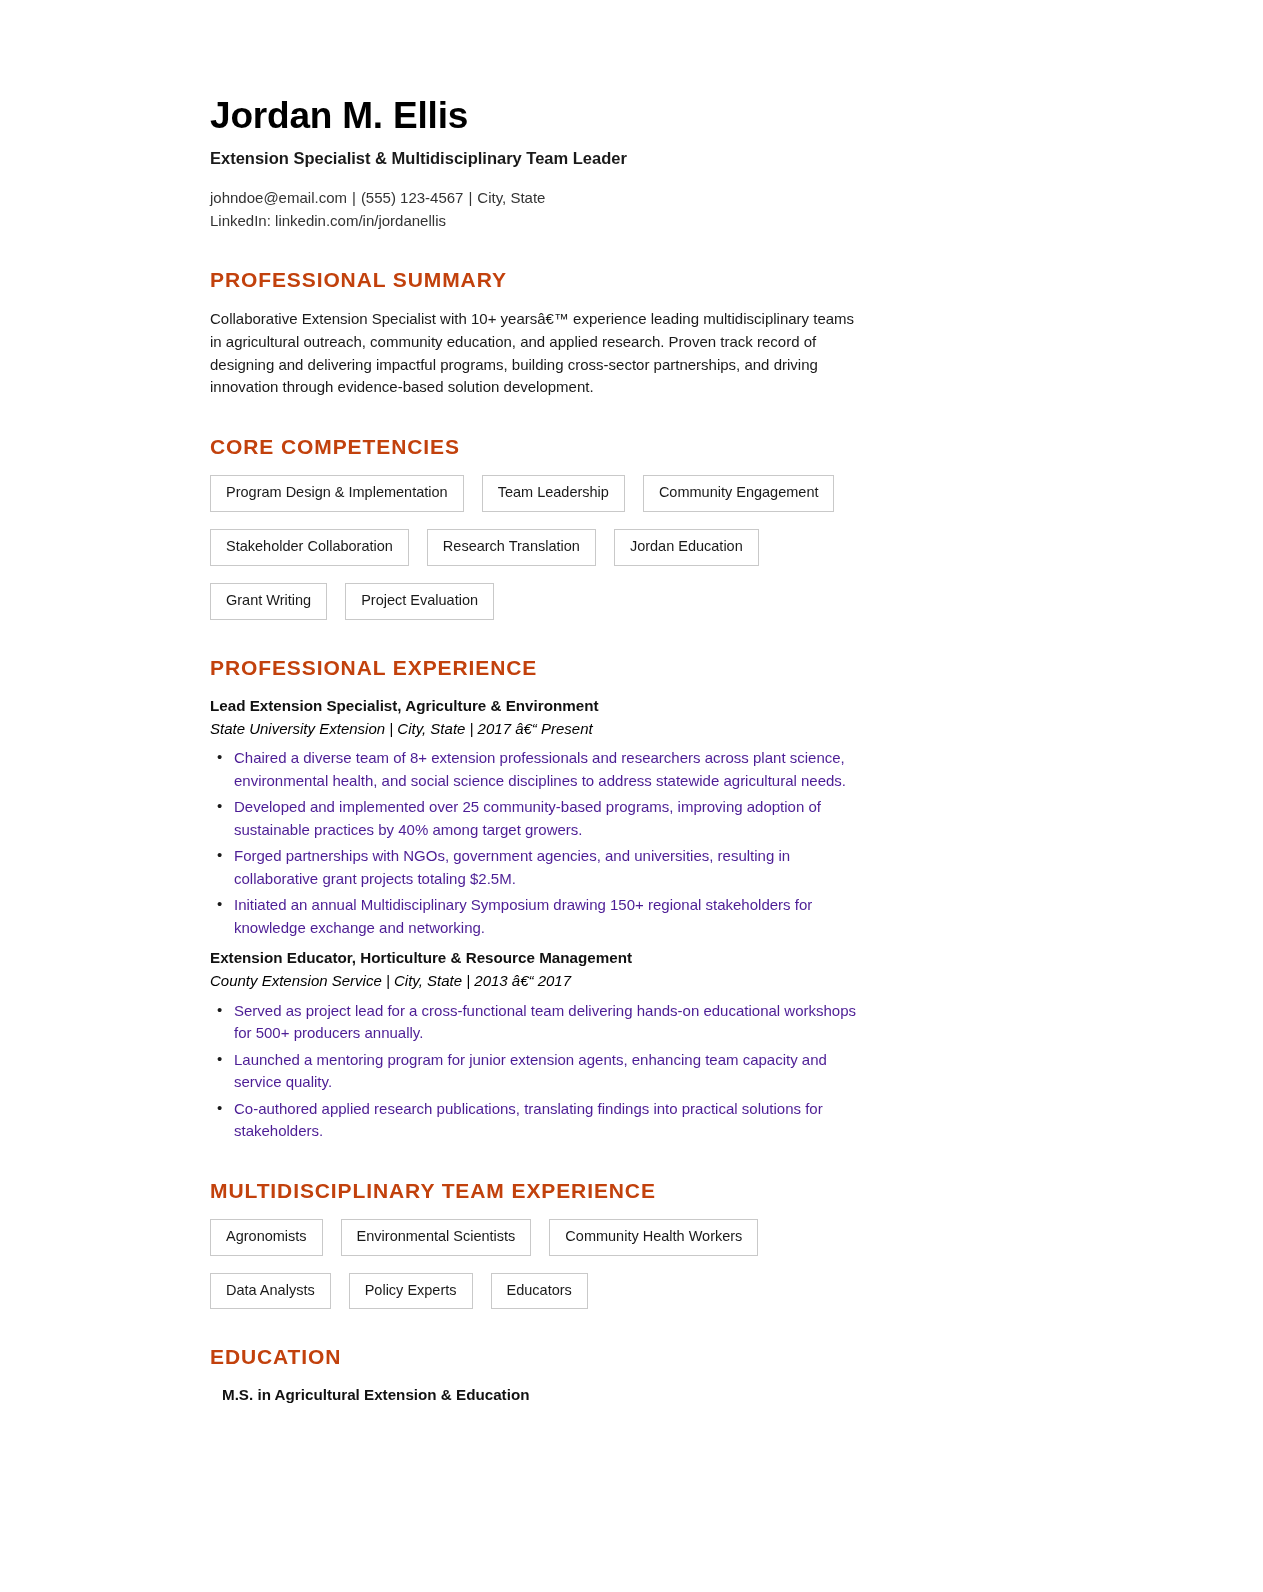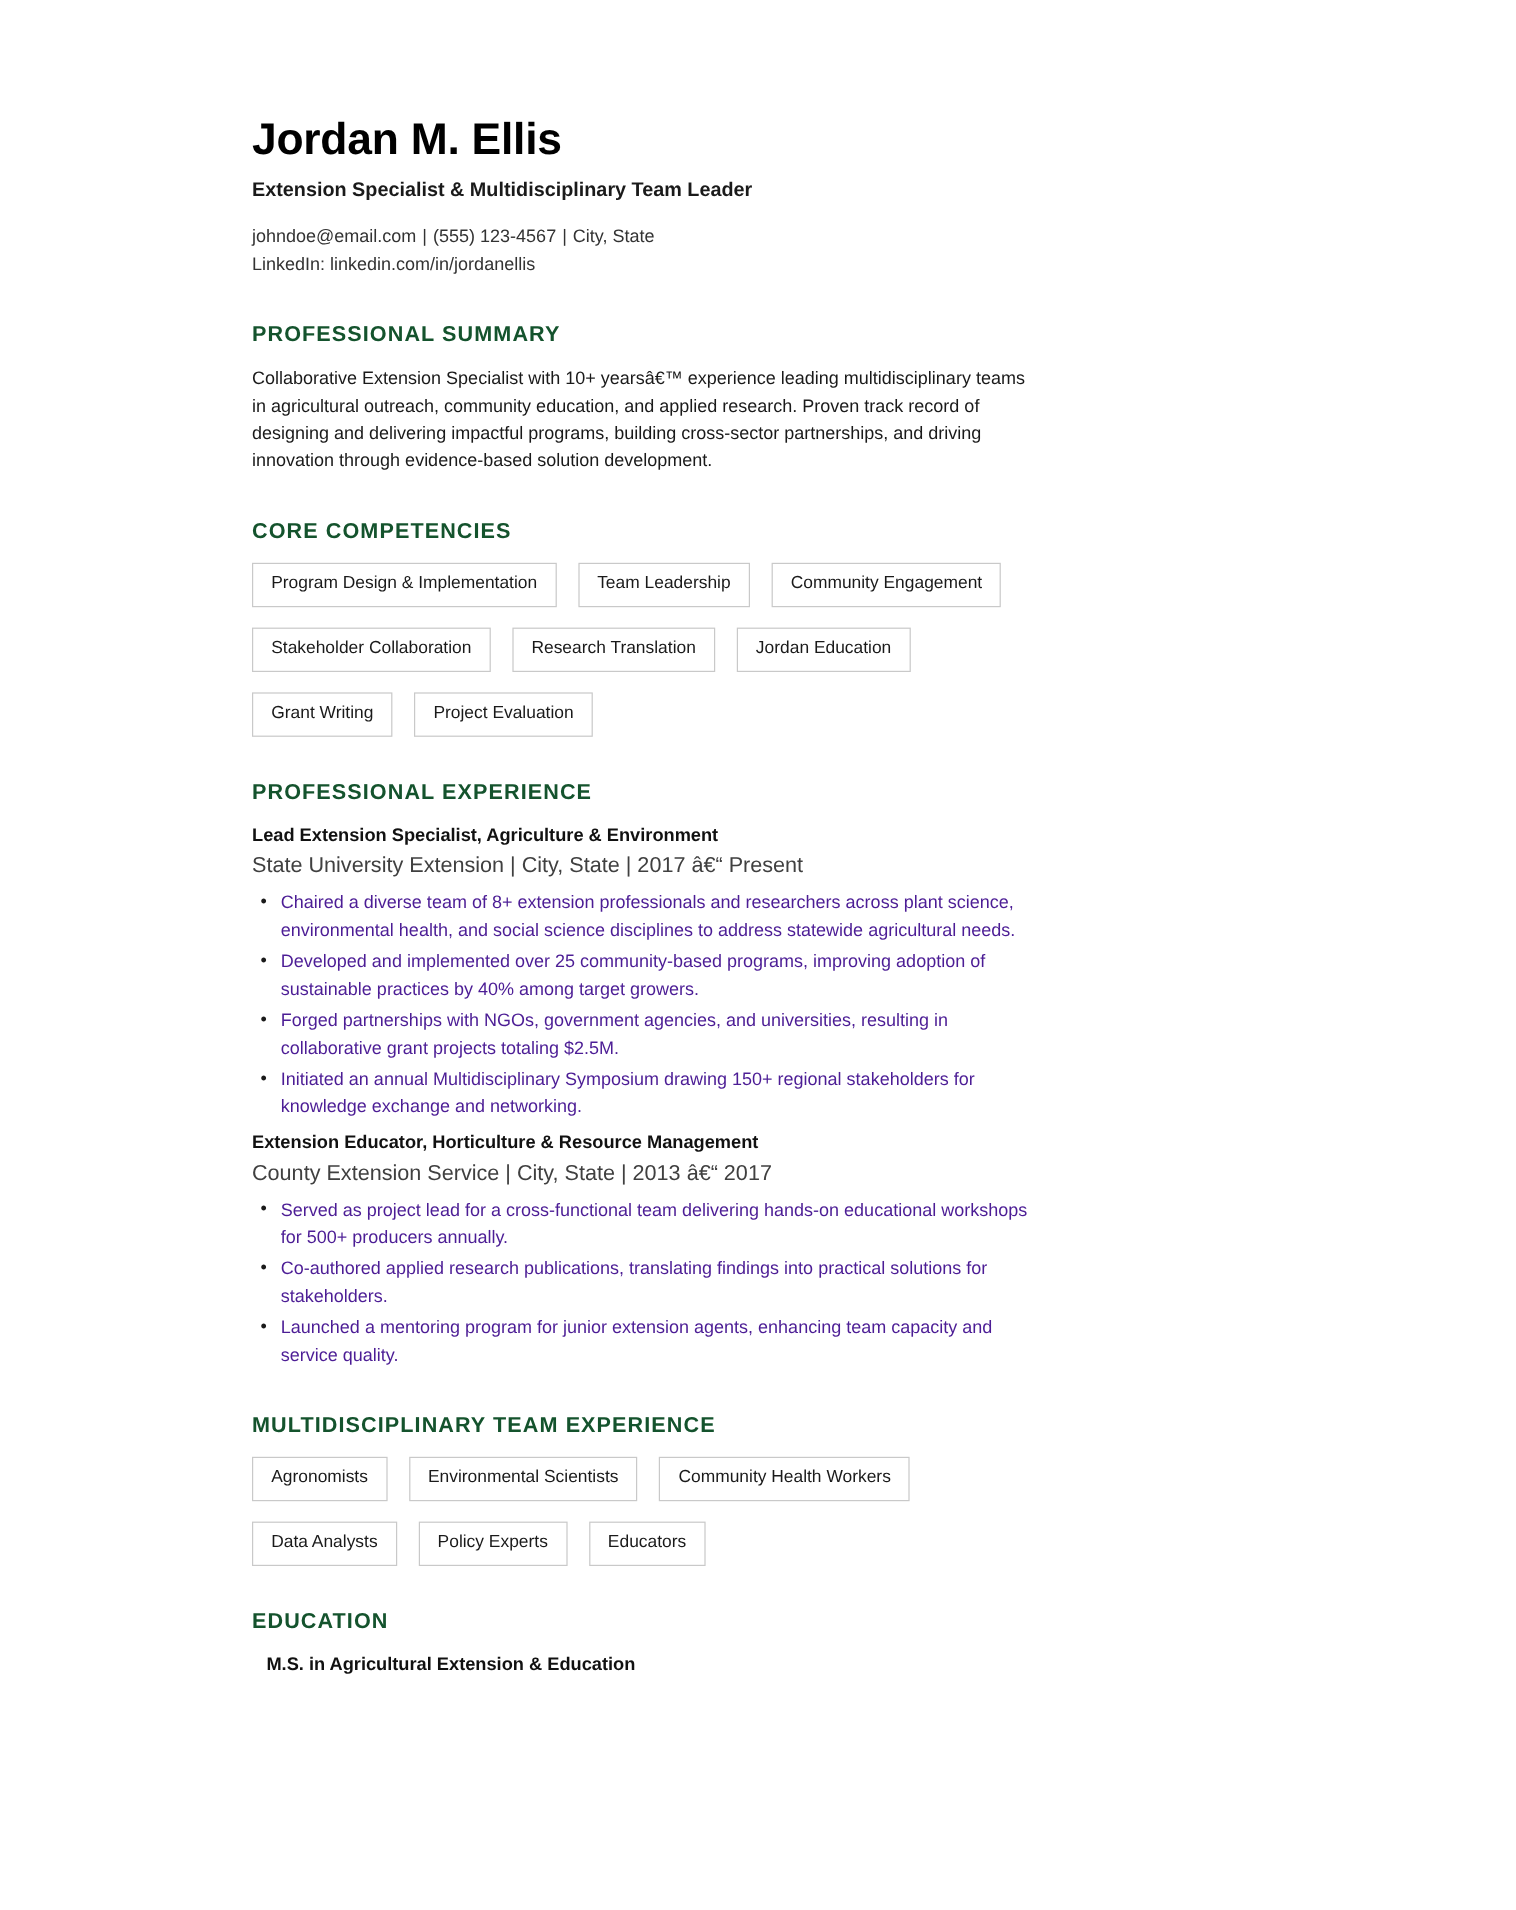--- a/index.html
+++ b/index.html
@@ -48,25 +48,25 @@
     display: inline-block;
     padding: 0 5px;
     color: #333333;
   }
 
   
   .section {
     margin-top: 36px;
   }
   .section-title {
-    font-size: 18px;
+    font-size: 21px;
     font-weight: bold;
     letter-spacing: 0.9px;
     text-transform: uppercase;
-    color: #14532d;
+    color: #c2410c;
     margin: 0 0 16px 0;
   }
 
   .summary-text {
     font-size: 15px;
     line-height: 1.52;
     color: #1a1a1a;
     margin: 0;
     max-width: 830px;
   }
@@ -97,22 +97,23 @@
     margin-top: 0;
   }
   .job-title {
     font-size: 15.2px;
     font-weight: bold;
     color: #111111;
     margin: 0 0 3px 0;
     line-height: 1.3;
   }
   .job-meta {
-    font-size: 18px;
-    color: #404040;
+    font-size: 15px;
+    font-style: italic;
+    color: #000000;
     margin: 0 0 9px 0;
     line-height: 1.3;
   }
   ul.bullets {
     margin: 0;
     padding: 0 0 0 24px;
     list-style: none;
     max-width: 840px;
   }
   ul.bullets li {
@@ -185,22 +186,22 @@
         <li>Forged partnerships with NGOs, government agencies, and universities, resulting in collaborative grant projects totaling $2.5M.</li>
         <li>Initiated an annual Multidisciplinary Symposium drawing 150+ regional stakeholders for knowledge exchange and networking.</li>
       </ul>
     </div>
 
     <div class="job">
       <div class="job-title">Extension Educator, Horticulture &amp; Resource Management</div>
       <div class="job-meta">County Extension Service | City, State | 2013 â€“ 2017</div>
       <ul class="bullets">
         <li>Served as project lead for a cross-functional team delivering hands-on educational workshops for 500+ producers annually.</li>
+        <li>Launched a mentoring program for junior extension agents, enhancing team capacity and service quality.</li>
         <li>Co-authored applied research publications, translating findings into practical solutions for stakeholders.</li>
-        <li>Launched a mentoring program for junior extension agents, enhancing team capacity and service quality.</li>
       </ul>
     </div>
   </section>
 
   <section class="section">
     <h2 class="section-title">MULTIDISCIPLINARY TEAM EXPERIENCE</h2>
     <div class="tag-wrap">
       <span class="tag">Agronomists</span>
       <span class="tag">Environmental Scientists</span>
       <span class="tag">Community Health Workers</span>

